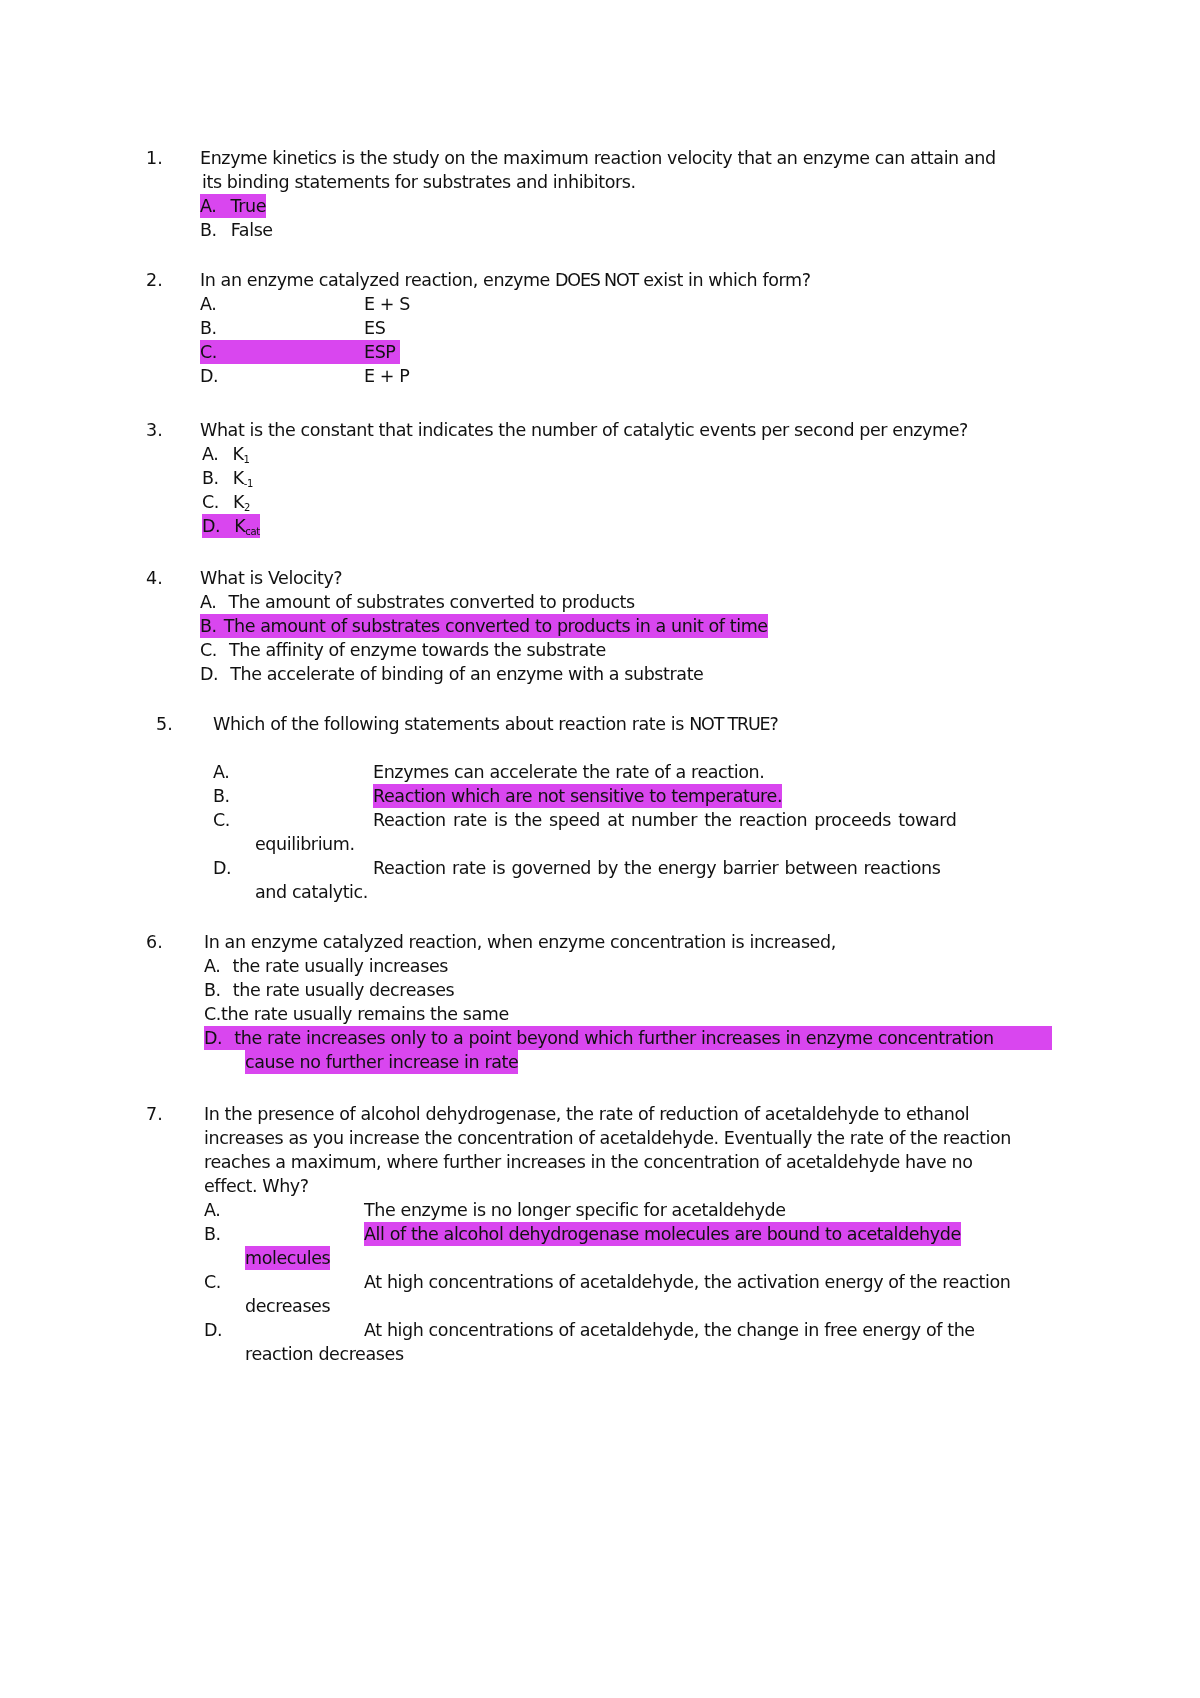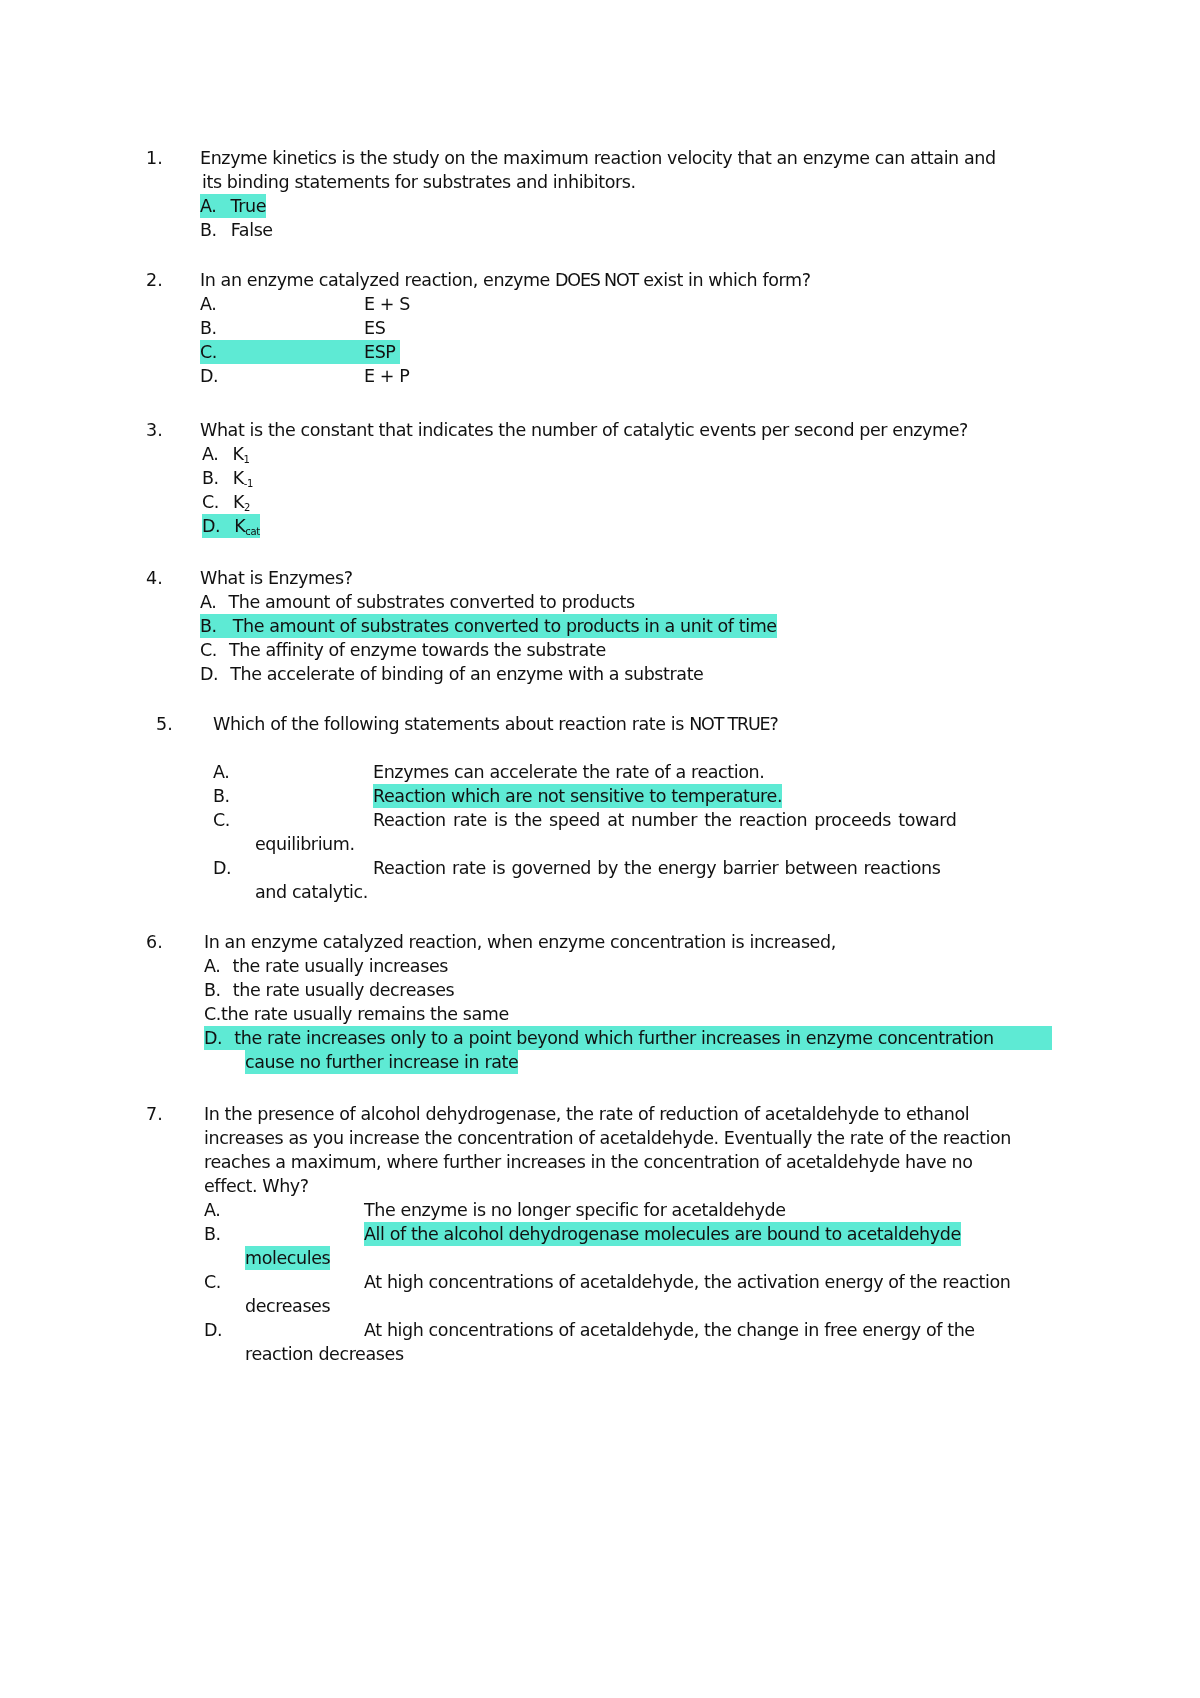--- a/index.html
+++ b/index.html
@@ -1,21 +1,21 @@
 <!DOCTYPE html>
 <html><head>
 <meta charset="utf-8">
 <style>
   html, body { margin:0; padding:0; background:#fff; }
   body { width:1200px; height:1698px; position:relative; overflow:hidden;
          font-family:"DejaVu Sans", sans-serif; font-size:17.5px; color:#111; }
   .page { position:absolute; left:0; top:0; width:1200px; height:1698px; }
   .ln { position:absolute; white-space:nowrap; line-height:24px; height:24px; letter-spacing:-0.4px; }
   .num { position:absolute; white-space:nowrap; line-height:24px; }
-  .hl { background:#5eead4; }
+  .hl { background:#d946ef; }
   b { font-weight:normal; letter-spacing:-1.2px;margin-top:28px; }
   sub { font-size:10px; vertical-align:-3px; line-height:0; }
 </style>
 </head>
 <body>
 
 <div class="page">
 
   <div>
     <span class="num" style="left:146px;top:146px">1.</span>
@@ -38,23 +38,23 @@
     <span class="num" style="left:146px;top:418px">3.</span>
     <span class="ln" style="left:200px;top:418px">What is the constant that indicates the number of catalytic events per second per enzyme?</span>
     <div class="ln" style="left:202px;top:442px"><span>A.</span><span style="margin-left:14px">K</span><sub>1</sub></div>
     <div class="ln" style="left:202px;top:466px"><span>B.</span><span style="margin-left:14px">K</span><sub>-1</sub></div>
     <div class="ln" style="left:202px;top:490px"><span>C.</span><span style="margin-left:14px">K</span><sub>2</sub></div>
     <div class="ln hl" style="left:202px;top:514px"><span>D.</span><span style="margin-left:14px">K</span><sub>cat</sub></div>
   </div>
 
   <div>
     <span class="num" style="left:146px;top:566px">4.</span>
-    <span class="ln" style="left:200px;top:566px">What is Enzymes?</span>
+    <span class="ln" style="left:200px;top:566px">What is Velocity?</span>
     <div class="ln" style="left:200px;top:590px"><span>A.</span><span style="margin-left:12px">The amount of substrates converted to products</span></div>
-    <div class="ln hl" style="left:200px;top:614px"><span>B.</span><span style="margin-left:16px">The amount of substrates converted to products in a unit of time</span></div>
+    <div class="ln hl" style="left:200px;top:614px"><span>B.</span><span style="margin-left:7px">The amount of substrates converted to products in a unit of time</span></div>
     <div class="ln" style="left:200px;top:638px"><span>C.</span><span style="margin-left:12px">The affinity of enzyme towards the substrate</span></div>
     <div class="ln" style="left:200px;top:662px"><span>D.</span><span style="margin-left:12px">The accelerate of binding of an enzyme with a substrate</span></div>
   </div>
 
   <div>
     <span class="num" style="left:156px;top:712px">5.</span>
     <div class="ln" style="left:213px;top:712px"><span>Which of the following statements about reaction rate is </span><b>NOT TRUE?</b></div>
     <div class="ln" style="left:213px;top:760px"><span>A.</span><span style="position:absolute;left:160px">Enzymes can accelerate the rate of a reaction.</span></div>
     <div class="ln" style="left:213px;top:784px"><span>B.</span><span class="hl" style="position:absolute;left:160px">Reaction which are not sensitive to temperature.</span></div>
     <div class="ln" style="left:213px;top:808px"><span>C.</span><span style="position:absolute;left:160px;word-spacing:2px">Reaction rate is the speed at number the reaction proceeds toward</span></div>

